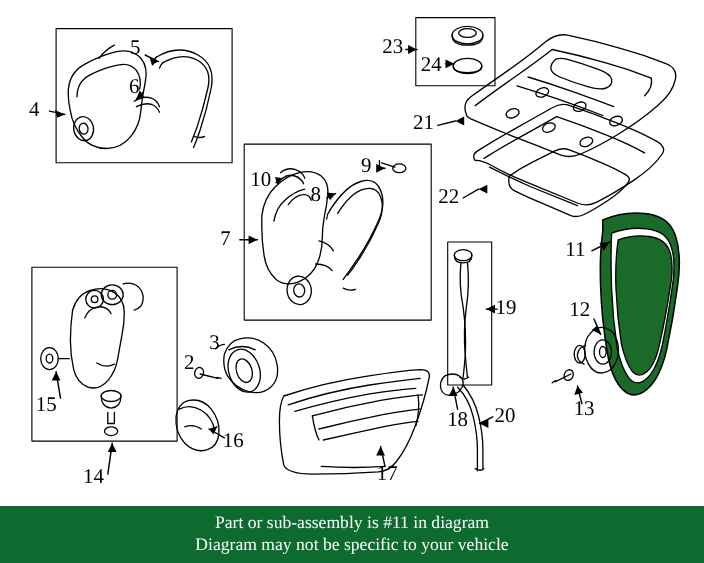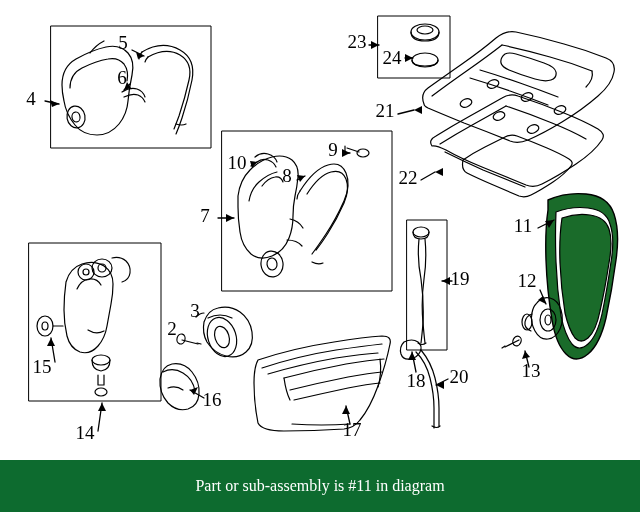--- a/index.html
+++ b/index.html
@@ -295,15 +295,16 @@
       <text class="num" x="408" y="180" text-anchor="middle" dominant-baseline="middle">22</text>
       <text class="num" x="357" y="44" text-anchor="middle" dominant-baseline="middle">23</text>
       <text class="num" x="392" y="60" text-anchor="middle" dominant-baseline="middle">24</text>
       <text class="num" x="195" y="313" text-anchor="middle" dominant-baseline="middle">3</text>
       <text class="num" x="172" y="331" text-anchor="middle" dominant-baseline="middle">2</text>
     </g>
   </svg>
 
   <div class="caption-bar">
     <span class="caption-line">Part or sub-assembly is #11 in diagram</span>
+    <span class="caption-line">Diagram may not be specific to your vehicle</span>
   </div>
 
 </div>
 
 </body></html>

